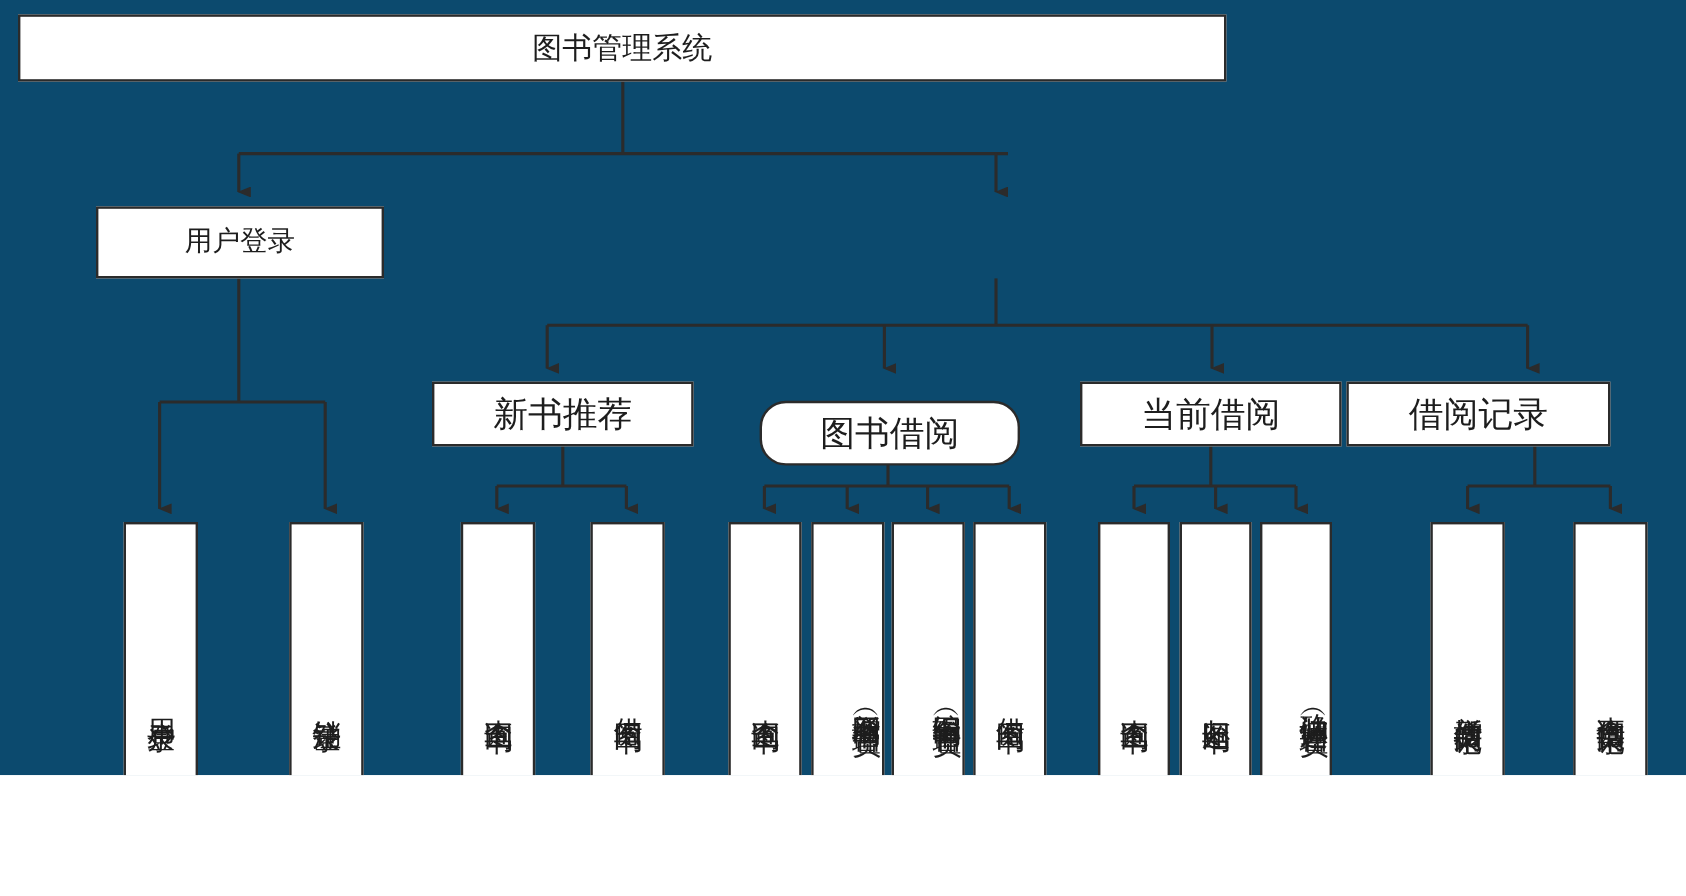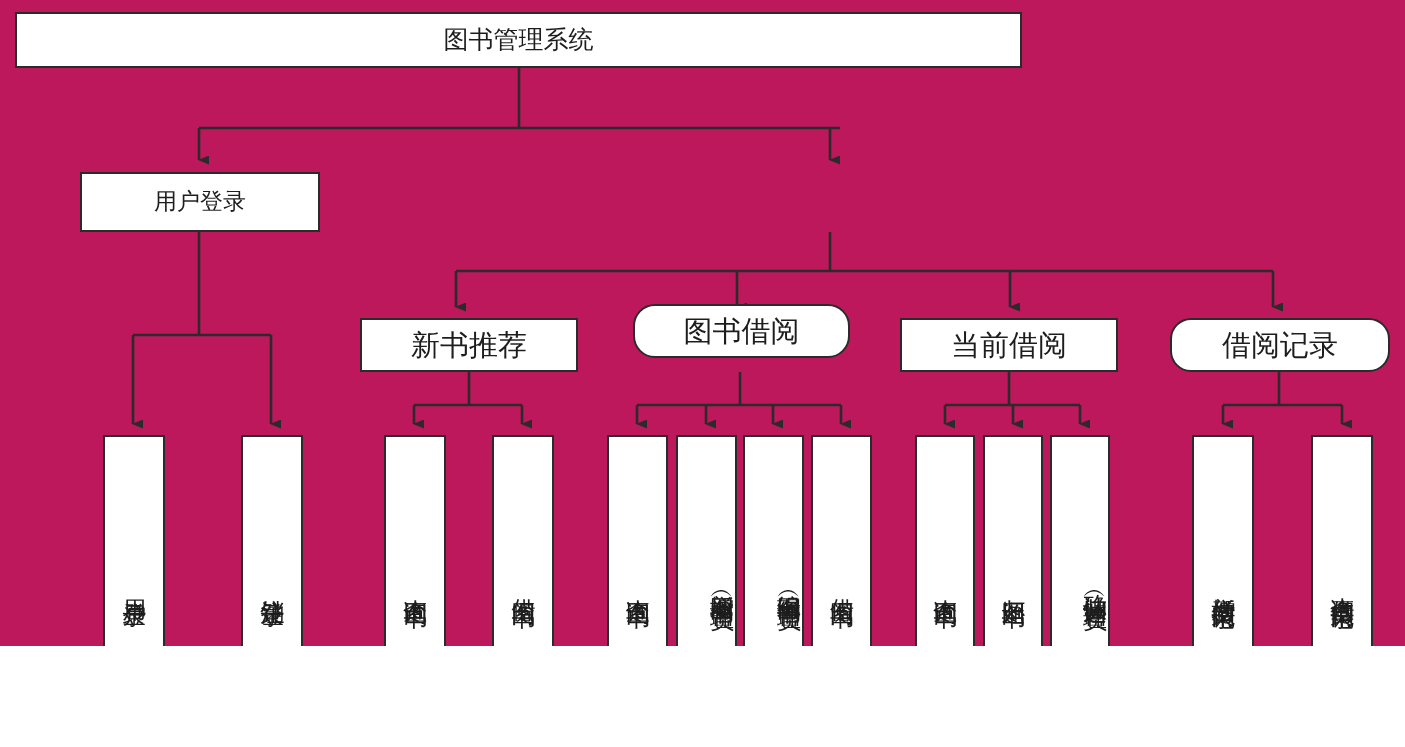--- a/index.html
+++ b/index.html
@@ -8,21 +8,21 @@
     padding: 0;
     background: #ffffff;
   }
   body {
     font-family: "DejaVu Sans", "Liberation Sans", sans-serif;
   }
   #diagram-root {
     position: relative;
     width: 1405px;
     height: 646px;
-    background: #be185d;
+    background: #0c4a6e;
     overflow: hidden;
   }
   #edge-layer {
     position: absolute;
     left: 0;
     top: 0;
     width: 1405px;
     height: 747px;
     pointer-events: none;
   }
@@ -135,27 +135,27 @@
     <span>图书管理系统</span>
   </div>
 
   <div class="node node-l1" style="left:80px; top:172px; width:240px; height:60px;">
     <span>用户登录</span>
   </div>
 
   <div class="node node-l2" style="left:360px; top:318px; width:218px; height:54px;">
     <span>新书推荐</span>
   </div>
-  <div class="node node-l2" style="left:633px; top:304px; width:217px; height:54px;border-radius:22px;">
+  <div class="node node-l2" style="left:633px; top:334px; width:217px; height:54px;border-radius:22px;">
     <span>图书借阅</span>
   </div>
   <div class="node node-l2" style="left:900px; top:318px; width:218px; height:54px;">
     <span>当前借阅</span>
   </div>
-  <div class="node node-l2" style="left:1170px; top:318px; width:220px; height:54px;border-radius:21px;">
+  <div class="node node-l2" style="left:1122px; top:318px; width:220px; height:54px;">
     <span>借阅记录</span>
   </div>
 
   <div class="node node-leaf align-center" style="left:103px; top:435px; width:62px; height:298px;">
     <span class="leaf-text">用户登录</span>
   </div>
   <div class="node node-leaf align-center" style="left:241px; top:435px; width:62px; height:298px;">
     <span class="leaf-text">注销登录</span>
   </div>
 

